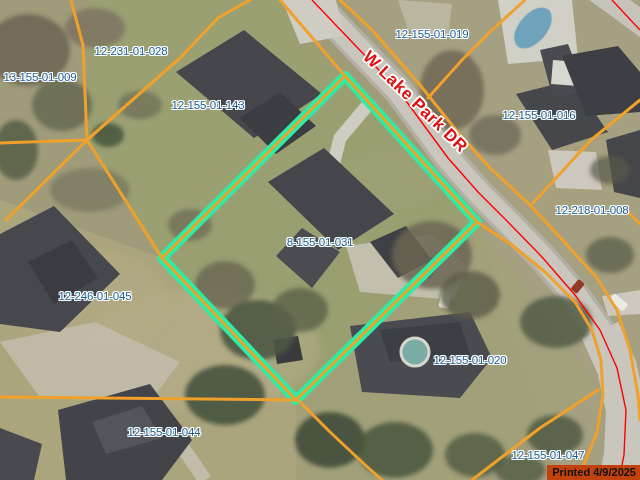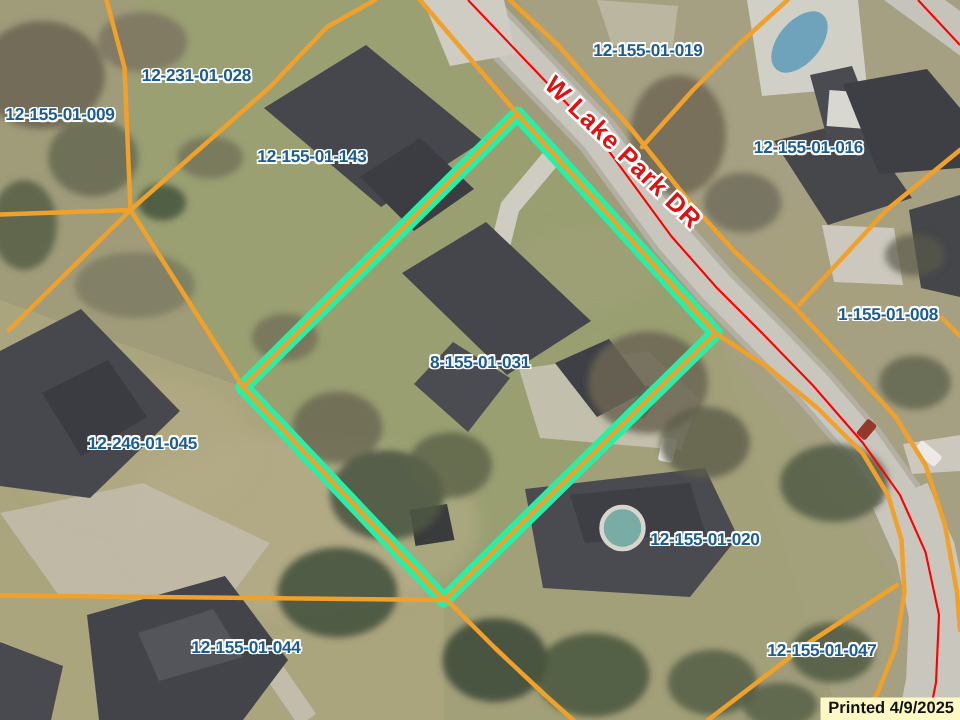--- a/index.html
+++ b/index.html
@@ -9,33 +9,33 @@
     background:#a09c7a;
   }
   #stage svg{position:absolute;left:0;top:0;}
   
   .oline{stroke:var(--parcel_line,#f0a12c);stroke-width:3;fill:none;stroke-linecap:round;stroke-linejoin:round;}
   .hline{stroke:var(--highlight,#2dedа6);stroke-width:10;fill:none;stroke-linejoin:round;stroke-linecap:round;}
   .rline{stroke:var(--centerline,#ff0000);stroke-width:1.4;fill:none;}
   
   .plabel{
     position:absolute;transform:translate(-50%,-50%);
-    color:var(--label_blue,#1c5d91);font-size:11.5px;font-weight:bold;letter-spacing:-.2px;
+    color:var(--label_blue,#1c5d91);font-size:11.5px;font-weight:normal;letter-spacing:-.2px;
     white-space:nowrap;
     text-shadow:-1px -1px 0 #fff,1px -1px 0 #fff,-1px 1px 0 #fff,1px 1px 0 #fff,0 -1px 0 #fff,0 1px 0 #fff,-1px 0 0 #fff,1px 0 0 #fff;
     text-align:center;
   }
   .slabel{
     position:absolute;transform:translate(-50%,-50%) rotate(44deg);
     color:var(--street_red,#e01010);font-size:17px;font-weight:bold;letter-spacing:.5px;
     white-space:nowrap;
     text-shadow:-1.5px -1.5px 0 #fff,1.5px -1.5px 0 #fff,-1.5px 1.5px 0 #fff,1.5px 1.5px 0 #fff,0 -1.5px 0 #fff,0 1.5px 0 #fff,-1.5px 0 0 #fff,1.5px 0 0 #fff;
   }
   .printed{
-    position:absolute;right:0;bottom:0;background:#fef9c3;
+    position:absolute;right:0;bottom:0;background:#c2410c;
     color:var(--printed_black,#111);font-size:11px;font-weight:bold;
     padding:1px 4px 2px 5px;white-space:nowrap;
   }
 </style>
 </head>
 <body>
 
 <div id="stage">
 
 <svg width="640" height="480" viewBox="0 0 640 480">
@@ -161,29 +161,29 @@
     <path d="M640,100 L591,140 L533,203"></path>
     <path d="M628,212 L640,224"></path>
   </g>
 
   <g class="rline">
     <path d="M312,0 L352,42 L398,90 L448,158 L478,192 L508,222 L542,257 L575,295 L600,330 L617,368 L626,410 L624,455 L619,480"></path>
     <path d="M612,0 L640,30"></path>
   </g>
 </svg>
 
-<div class="plabel" style="left:40px;top:77px">12-155-01-009</div>
+<div class="plabel" style="left:40px;top:77px">13-155-01-009</div>
 <div class="plabel" style="left:131px;top:51px">12-231-01-028</div>
 <div class="plabel" style="left:432px;top:34px">12-155-01-019</div>
-<div class="plabel" style="left:539px;top:99px">12-155-01-016</div>
+<div class="plabel" style="left:539px;top:115px">12-155-01-016</div>
 <div class="plabel" style="left:208px;top:105px">12-155-01-143</div>
-<div class="plabel" style="left:592px;top:210px">1-155-01-008</div>
+<div class="plabel" style="left:592px;top:210px">12-218-01-008</div>
 <div class="plabel" style="left:320px;top:242px">8-155-01-031</div>
 <div class="plabel" style="left:95px;top:296px">12-246-01-045</div>
 <div class="plabel" style="left:470px;top:360px">12-155-01-020</div>
 <div class="plabel" style="left:164px;top:432px">12-155-01-044</div>
-<div class="plabel" style="left:548px;top:434px">12-155-01-047</div>
+<div class="plabel" style="left:548px;top:455px">12-155-01-047</div>
 
 <div class="slabel" style="left:415px;top:102px">W Lake Park DR</div>
 
 <div class="printed">Printed 4/9/2025</div>
 
 </div>
 
 </body></html>

